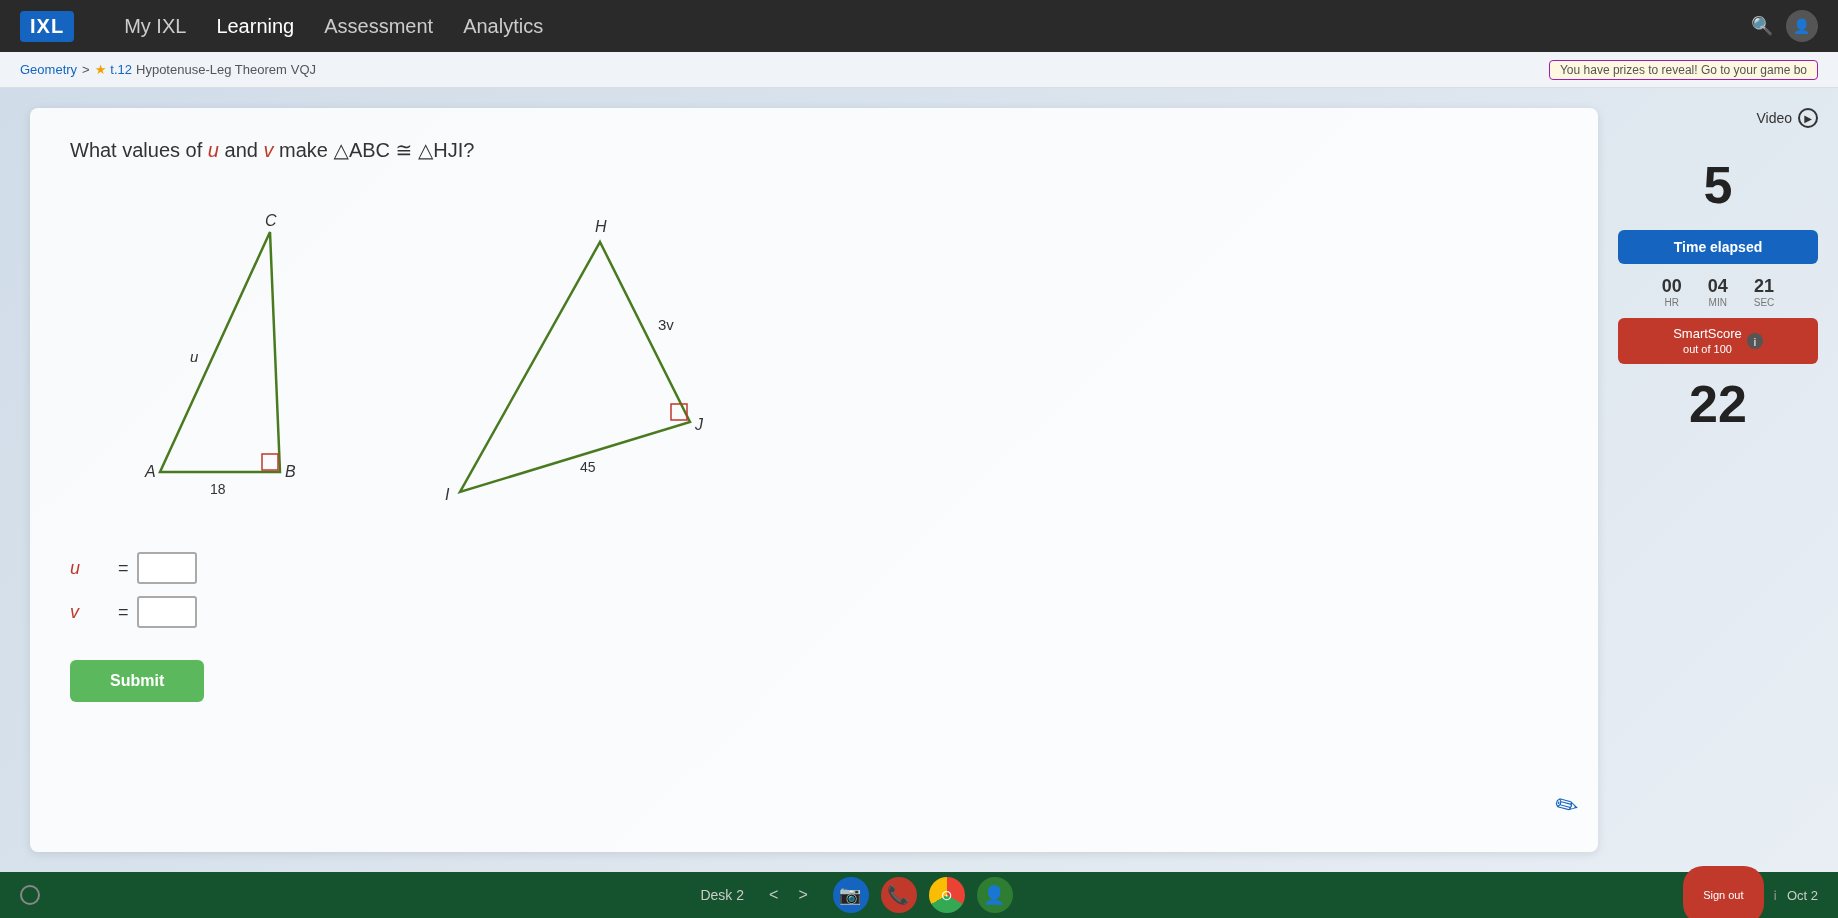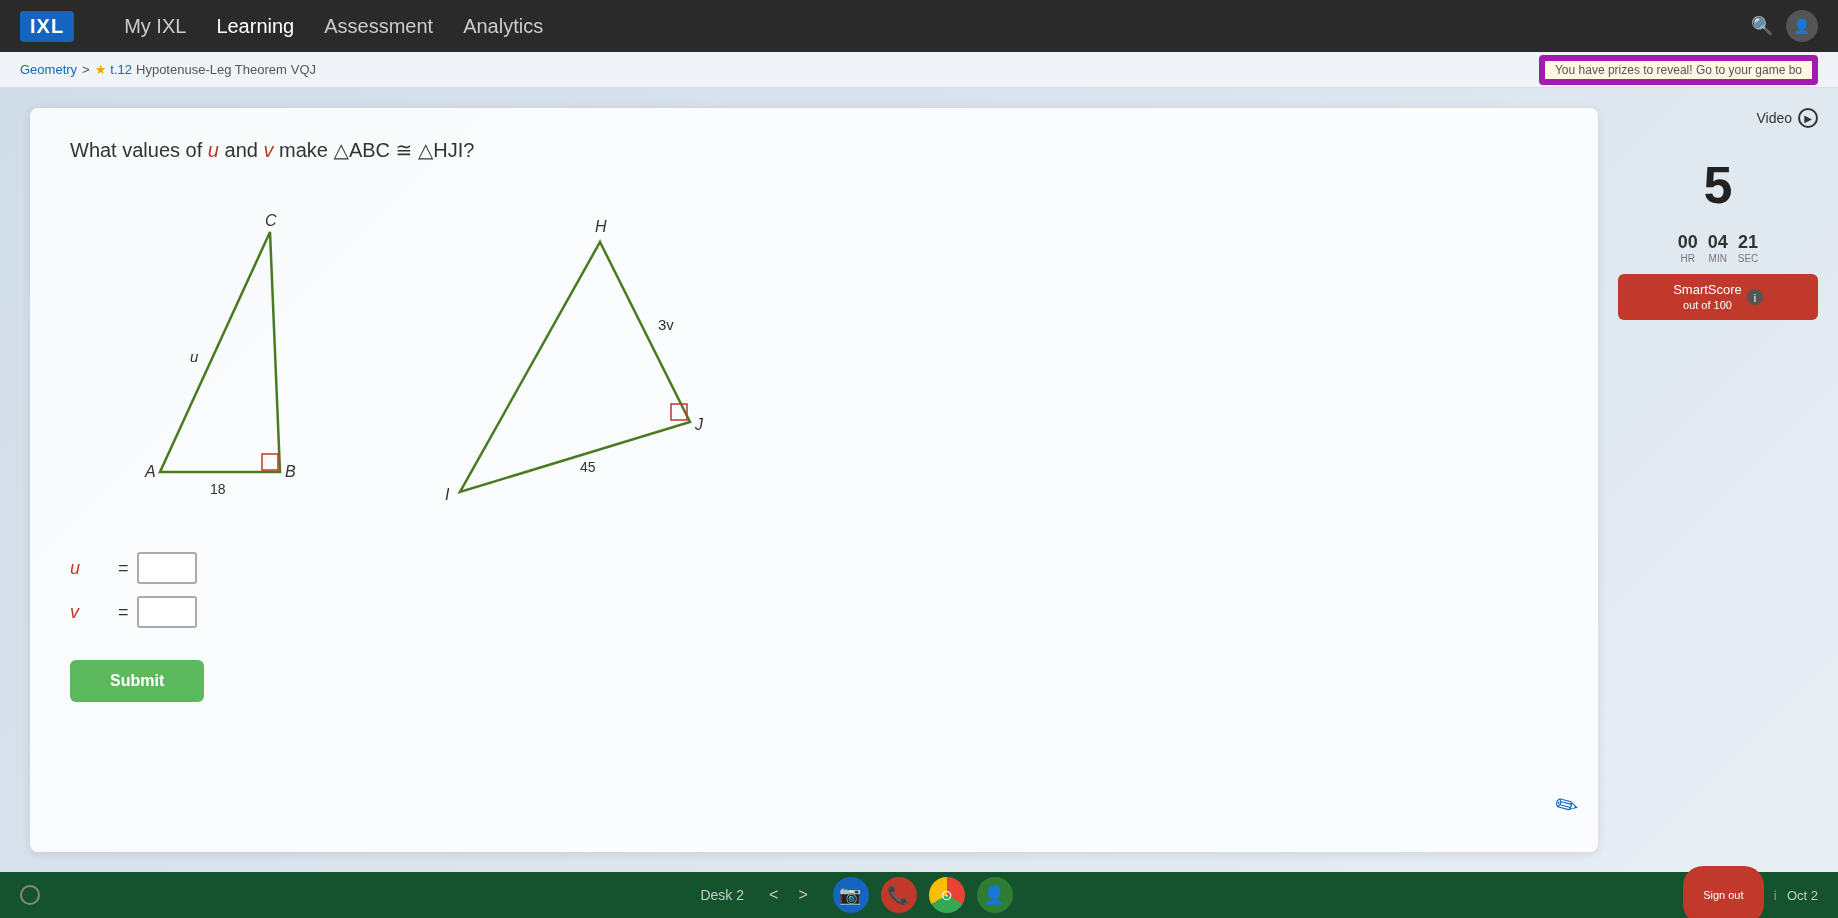--- a/index.html
+++ b/index.html
@@ -75,21 +75,21 @@
       padding: 0 20px;
       font-size: 13px;
       color: #555;
       border-bottom: 1px solid #ddd;
       position: relative;
     }
     .breadcrumb-bar .prize-banner {
       position: absolute;
       right: 20px;
       background: #fff8e1;
-      border: 6px solid #a21caf;
+      border: 1px solid #a21caf;
       border-radius: 4px;
       padding: 2px 10px;
       font-size: 12px;
       color: #555;
     }
     .breadcrumb-link { color: #1565c0; cursor: pointer; }
     .breadcrumb-sep { margin: 0 5px; }
     .breadcrumb-star { color: #f0a000; margin-right: 4px; }
 
     
@@ -234,21 +234,21 @@
       font-size: 14px;
       cursor: pointer;
       text-align: center;
       line-height: 1.3;
       font-weight: bold;
     }
 
     .timer-display {
       display: flex;
       justify-content: center;
-      gap: 10px;
+      gap: 26px;
       font-size: 13px;
       color: #333;
       margin-top: 2px;
     }
     .timer-unit {
       display: flex;
       flex-direction: column;
       align-items: center;
     }
     .timer-value {
@@ -449,20 +449,21 @@
 
     <div style="display:flex; align-items:center; justify-content:flex-end; gap:8px; margin-bottom:4px;">
       <button class="video-btn">
         <span>Video</span>
         <span class="play-icon">▶</span>
       </button>
     </div>
 
     <div class="score-number">5</div>
 
+    <button class="time-elapsed-btn">Time elapsed</button>
 
     <div class="timer-display">
       <div class="timer-unit">
         <span class="timer-value">00</span>
         <span class="timer-label">HR</span>
       </div>
       <div class="timer-unit">
         <span class="timer-value">04</span>
         <span class="timer-label">MIN</span>
       </div>
@@ -473,20 +474,21 @@
     </div>
 
     <button class="smartscore-btn">
       <span>
         <span>SmartScore</span><br>
         <span style="font-size:11px; font-weight:normal;">out of 100</span>
       </span>
       <span class="smartscore-info">ℹ</span>
     </button>
 
+    <div class="smart-number">22</div>
   </div>
 </div>
 
 <div class="taskbar">
   <div class="taskbar-circle"></div>
   <span class="taskbar-desk">Desk 2</span>
   <span class="taskbar-nav">&lt;</span>
   <span class="taskbar-nav">&gt;</span>
   <div class="taskbar-icons">
     <div class="taskbar-icon blue">📷</div>

